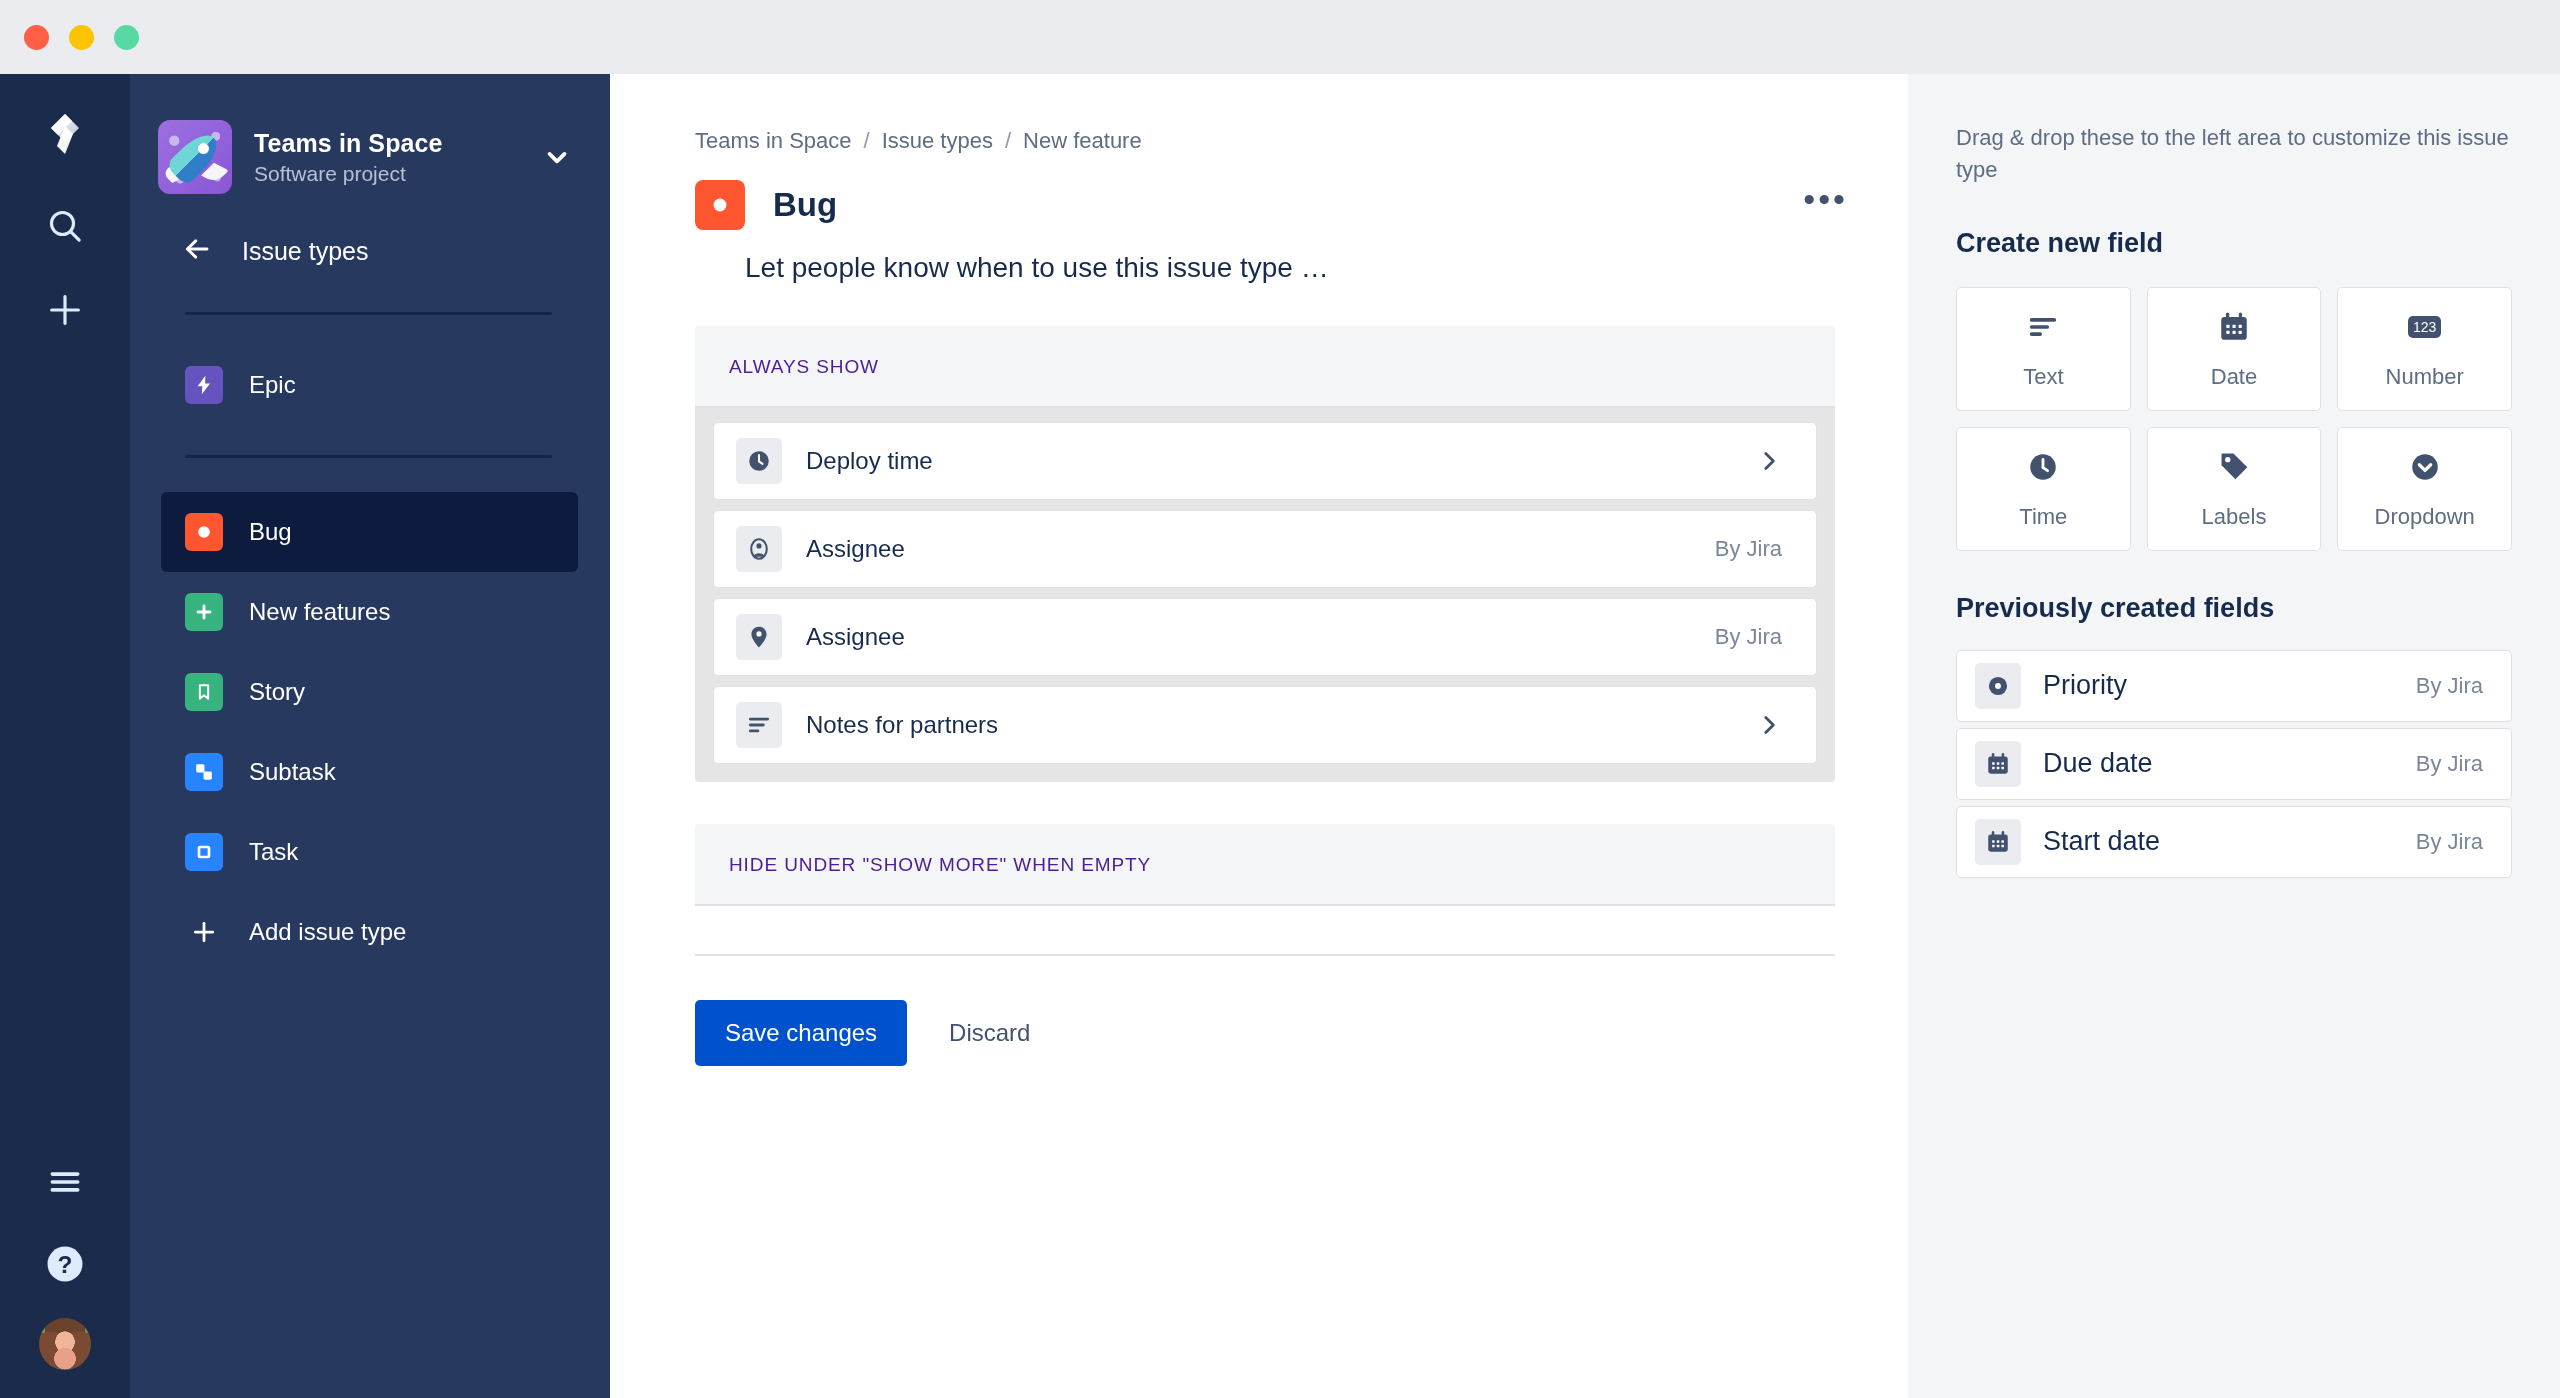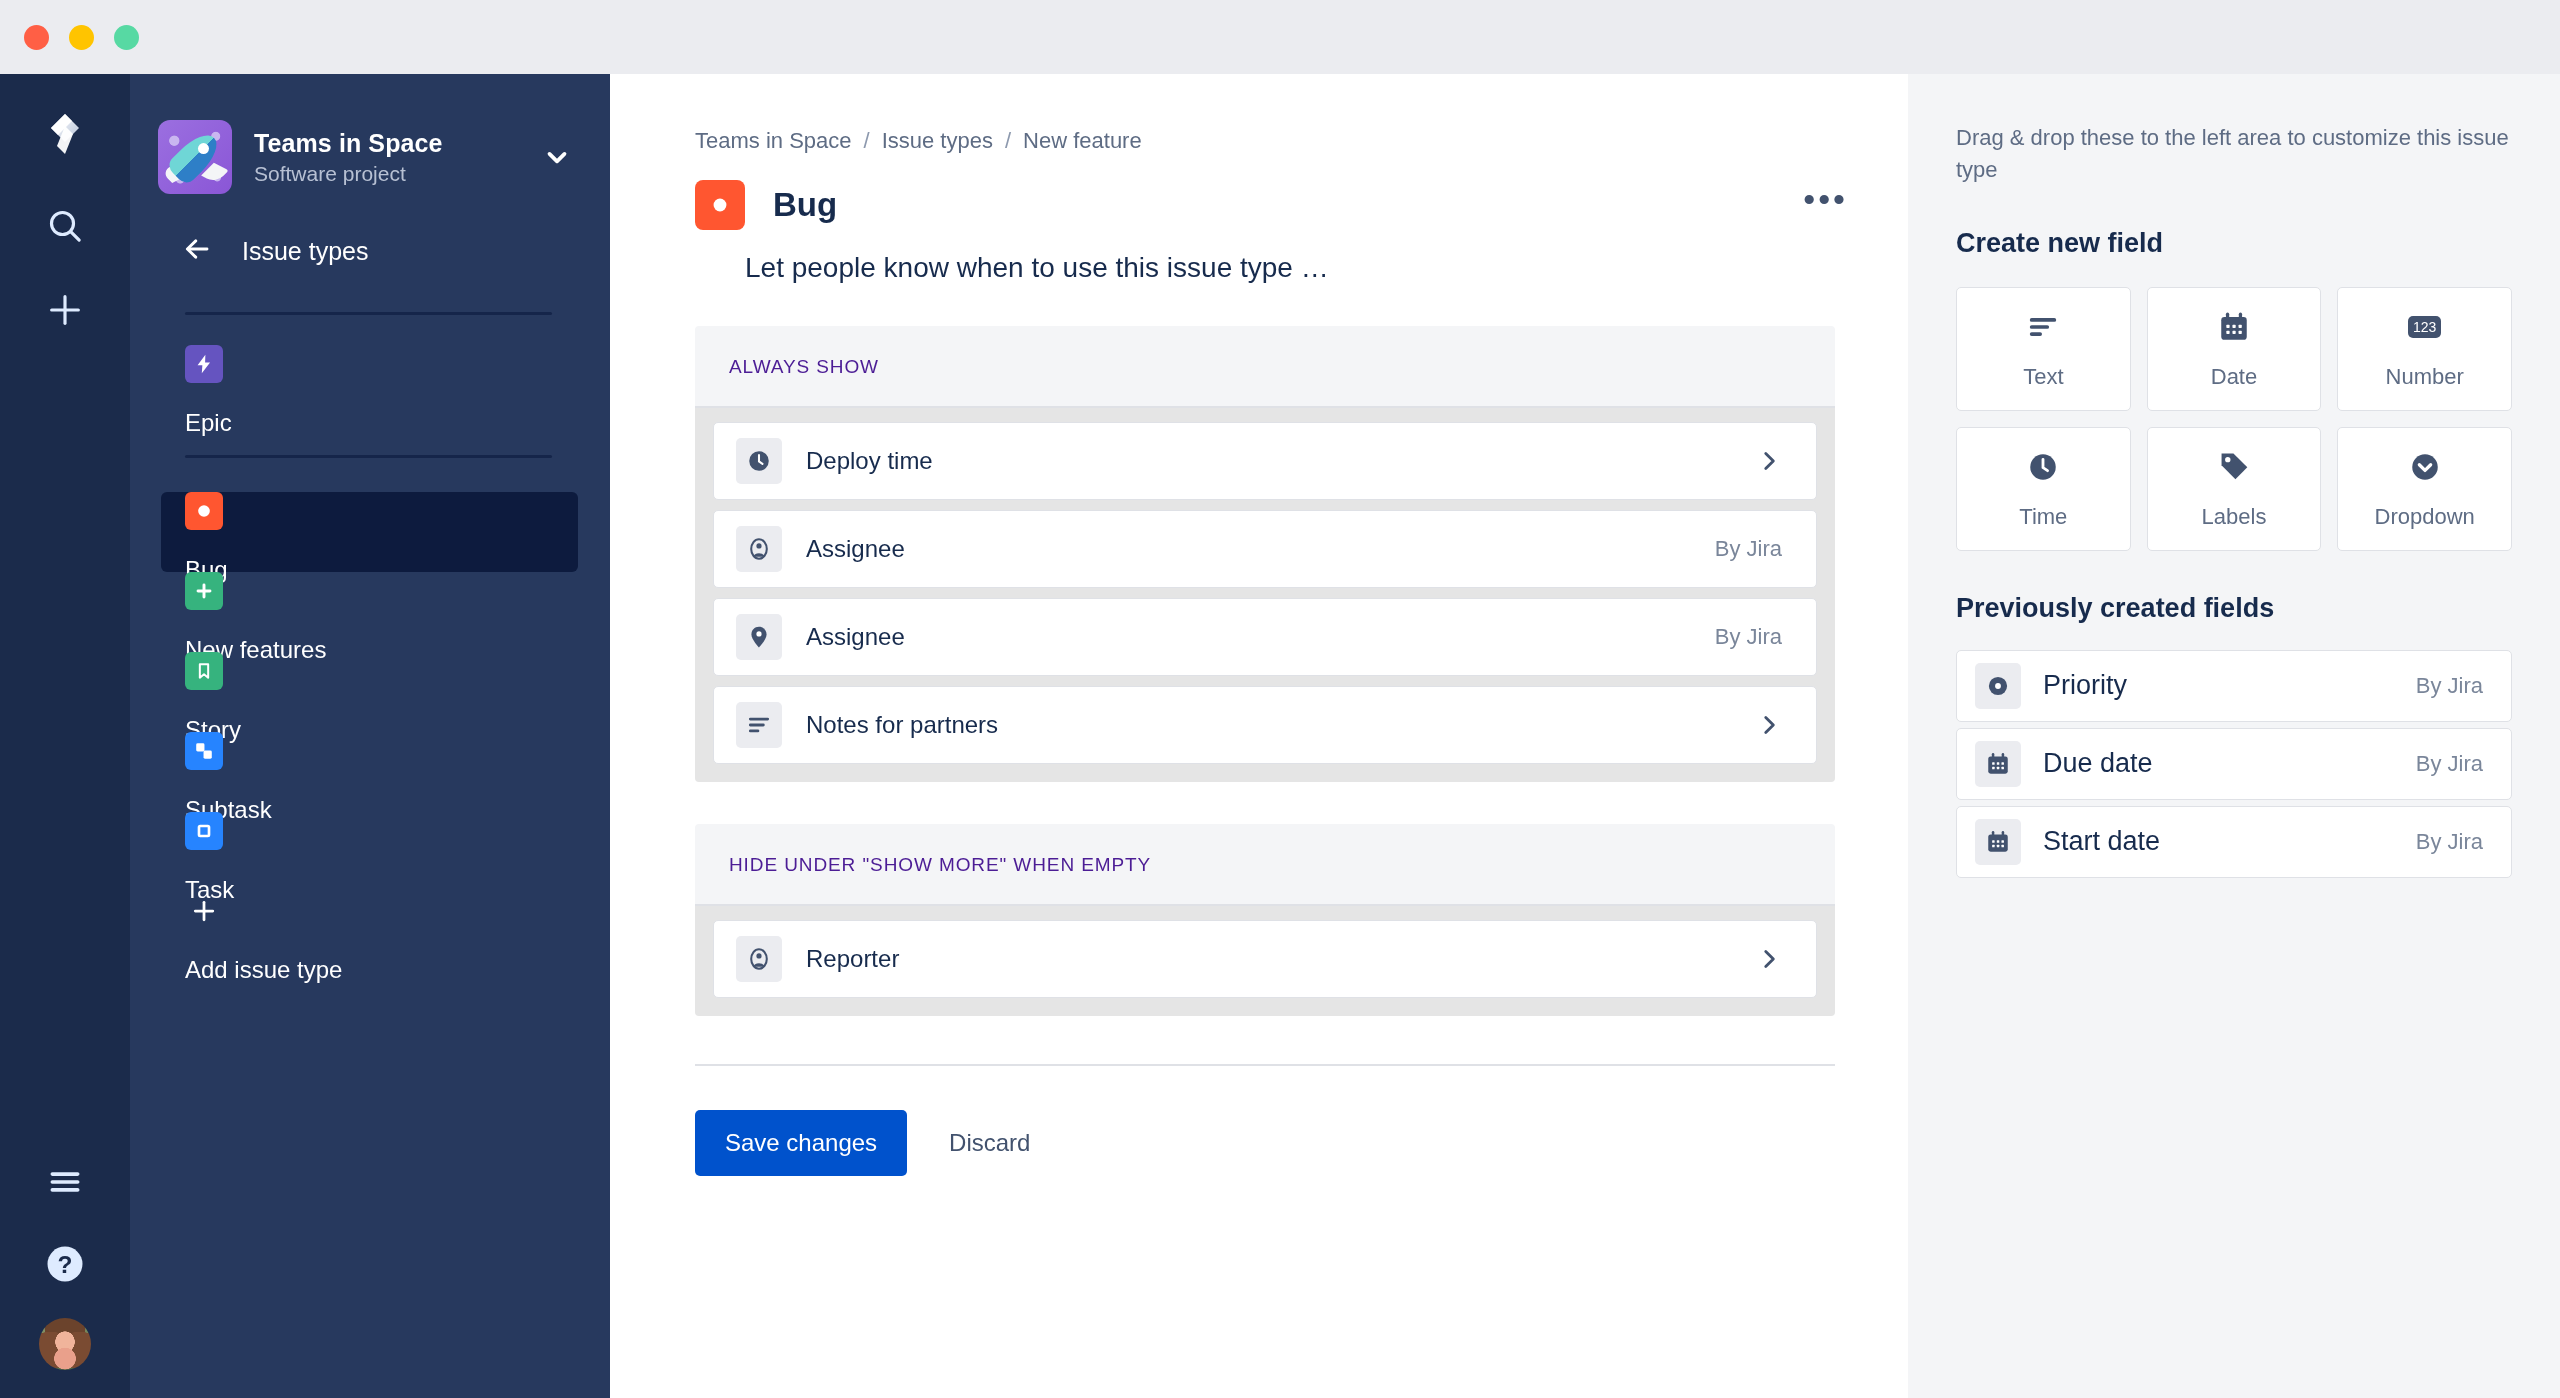--- a/index.html
+++ b/index.html
@@ -107,23 +107,23 @@
   }
   #back-row .label { font-size:25px; color:#fff; font-weight:400; }
 
   .sb-divider {
     height:3px; background:#15254A; border-radius:2px;
     margin:44px 58px 0 55px;
   }
 
   .issue-type-list { margin-top:0; padding:0 32px 0 55px; }
   .issue-item {
-    display:flex; gap:26px;
+    display:flex; align-items:center; gap:26px;
     height:80px; border-radius:6px; padding-left:24px; margin-left:-24px;
-    color:#FFFFFF; font-size:24px;flex-direction:column;
+    color:#FFFFFF; font-size:24px;
   }
   .issue-item.selected { background:#0D1B3E; }
   .issue-icon {
     width:38px; height:38px; border-radius:6px; flex:0 0 38px;
     display:flex; align-items:center; justify-content:center;
   }
   .ic-epic    { background:#6554C0; }
   .ic-bug     { background:#FF5630; }
   .ic-feature { background:#36B37E; }
   .ic-story   { background:#36B37E; }
@@ -473,37 +473,20 @@
               <polyline points="9,5 16,12 9,19"></polyline>
             </svg>
           </span>
         </div>
 
       </div>
     </section>
 
     <section class="section">
       <div class="section-head">HIDE UNDER "SHOW MORE" WHEN EMPTY</div>
-      <div class="section-body">
-        <div class="field-row">
-          <span class="field-icon-box">
-            <svg width="26" height="26" viewBox="0 0 24 24" fill="none" stroke="#42526E" stroke-width="1.9">
-              <ellipse cx="12" cy="12" rx="7.2" ry="9"></ellipse>
-              <circle cx="12" cy="9.2" r="2.4" fill="#42526E" stroke="none"></circle>
-              <path d="M6.6 19.2 a5.6 4.4 0 0 1 10.8 0" fill="#42526E" stroke="none"></path>
-            </svg>
-          </span>
-          <span class="field-name">Reporter</span>
-          <span class="field-chevron">
-            <svg width="26" height="26" viewBox="0 0 24 24" fill="none" stroke="#42526E" stroke-width="2.6" stroke-linecap="round" stroke-linejoin="round">
-              <polyline points="9,5 16,12 9,19"></polyline>
-            </svg>
-          </span>
-        </div>
-      </div>
     </section>
 
     <div id="actions-divider"></div>
 
     <div id="action-row">
       <button id="save-button">Save changes</button>
       <button id="discard-button">Discard</button>
     </div>
 
   </main>

